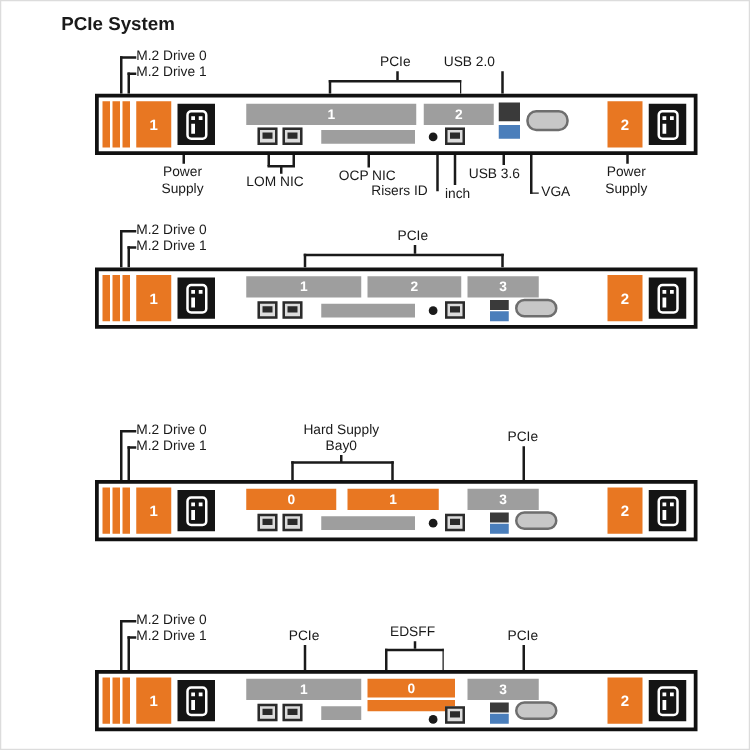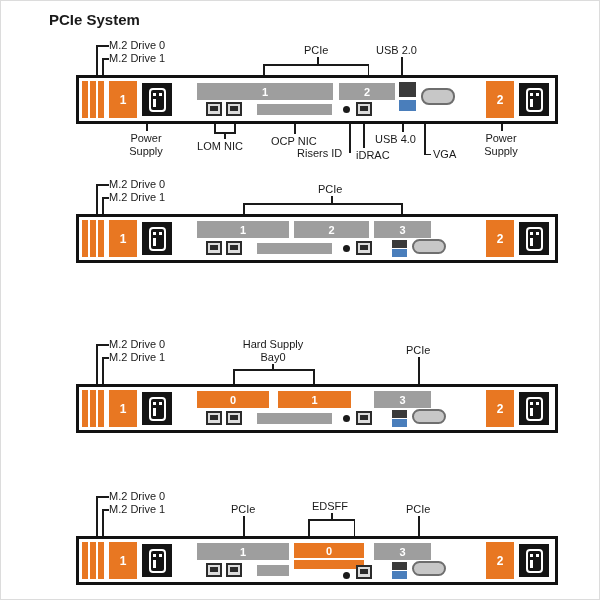--- a/index.html
+++ b/index.html
@@ -48,21 +48,21 @@
   <div class="ln" style="left:95px;top:44px;width:1.5px;height:30px"></div>
   <div class="ln" style="left:101px;top:57px;width:7px;height:1.5px"></div>
   <div class="ln" style="left:101px;top:57px;width:1.5px;height:17px"></div>
 
   <div class="lbl" style="left:303px;top:43px">PCIe</div>
   <div class="ln" style="left:316px;top:56px;width:1.5px;height:8px"></div>
   <div class="ln" style="left:262px;top:63px;width:106px;height:1.5px"></div>
   <div class="ln" style="left:262px;top:63px;width:1.5px;height:11px"></div>
   <div class="ln" style="left:366.5px;top:63px;width:1.5px;height:11px"></div>
 
-  <div class="lbl" style="left:375px;top:43px">USB 2.0</div>
+  <div class="lbl" style="left:354px;top:43px">USB 2.0</div>
   <div class="ln" style="left:400px;top:56px;width:1.5px;height:18px"></div>
 
   <div class="chassis" style="left:75px;top:74px">
     <div class="stripes" style="left:3px;top:3px;height:37px">
       <div class="stripe"></div>
       <div class="stripe"></div>
       <div class="stripe"></div>
     </div>
     <div class="psu" style="left:30px;top:3px;width:28px;height:37px">1</div>
     <div class="inlet" style="left:63px;top:5px;width:30px;height:33px">
@@ -101,24 +101,24 @@
   <div class="ln" style="left:223px;top:131px;width:1.5px;height:7px"></div>
   <div class="lblc" style="left:194px;top:139px;width:50px">LOM NIC</div>
 
   <div class="ln" style="left:293px;top:123px;width:1.5px;height:10px"></div>
   <div class="lbl" style="left:270px;top:134px">OCP NIC</div>
 
   <div class="ln" style="left:348px;top:123px;width:1.5px;height:29px"></div>
   <div class="lbl" style="left:296px;top:146px">Risers ID</div>
 
   <div class="ln" style="left:401px;top:123px;width:1.5px;height:8px"></div>
-  <div class="lbl" style="left:374px;top:132px">USB 4.0</div>
+  <div class="lbl" style="left:374px;top:132px">USB 3.6</div>
 
   <div class="ln" style="left:362px;top:123px;width:1.5px;height:24px"></div>
-  <div class="lbl" style="left:355px;top:148px">iDRAC</div>
+  <div class="lbl" style="left:355px;top:148px">inch</div>
 
   <div class="ln" style="left:423px;top:123px;width:1.5px;height:31px"></div>
   <div class="ln" style="left:423px;top:152.5px;width:7px;height:1.5px"></div>
   <div class="lbl" style="left:432px;top:147px">VGA</div>
 
   <div class="ln" style="left:500px;top:123px;width:1.5px;height:7px"></div>
   <div class="lblc" style="left:476px;top:131px;width:48px">Power Supply</div>
 
   <div class="lbl" style="left:108px;top:177px">M.2 Drive 0</div>
   <div class="lbl" style="left:108px;top:190px">M.2 Drive 1</div>

